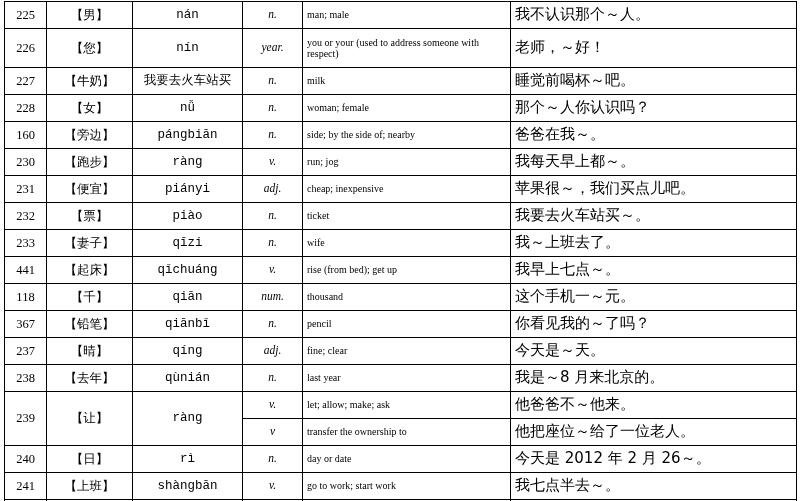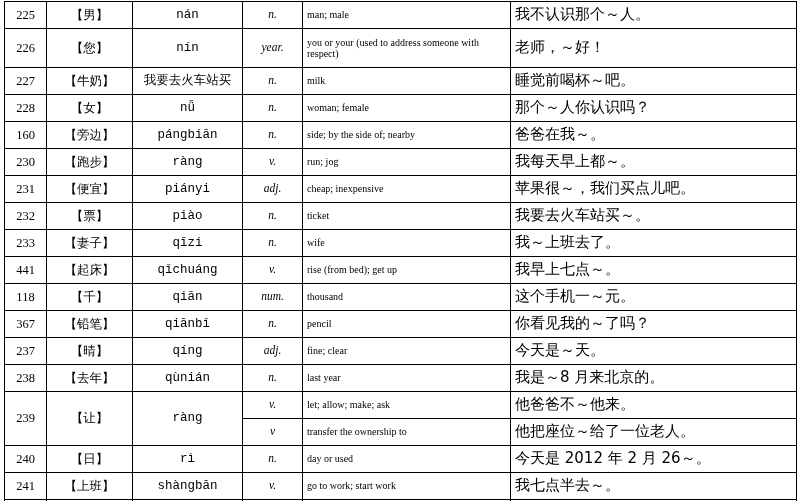--- a/index.html
+++ b/index.html
@@ -231,21 +231,21 @@
         <td class="pos row">v</td>
         <td class="eng row">transfer the ownership to</td>
         <td class="sent row">他把座位～给了一位老人。</td>
       </tr>
 
       <tr>
         <td class="num row">240</td>
         <td class="hanzi row">【日】</td>
         <td class="pinyin row">rì</td>
         <td class="pos row">n.</td>
-        <td class="eng row">day or used</td>
+        <td class="eng row">day or date</td>
         <td class="sent row">今天是 2012 年 2 月 26～。</td>
       </tr>
 
       <tr>
         <td class="num row">241</td>
         <td class="hanzi row">【上班】</td>
         <td class="pinyin row">shàngbān</td>
         <td class="pos row">v.</td>
         <td class="eng row">go to work; start work</td>
         <td class="sent row">我七点半去～。</td>

